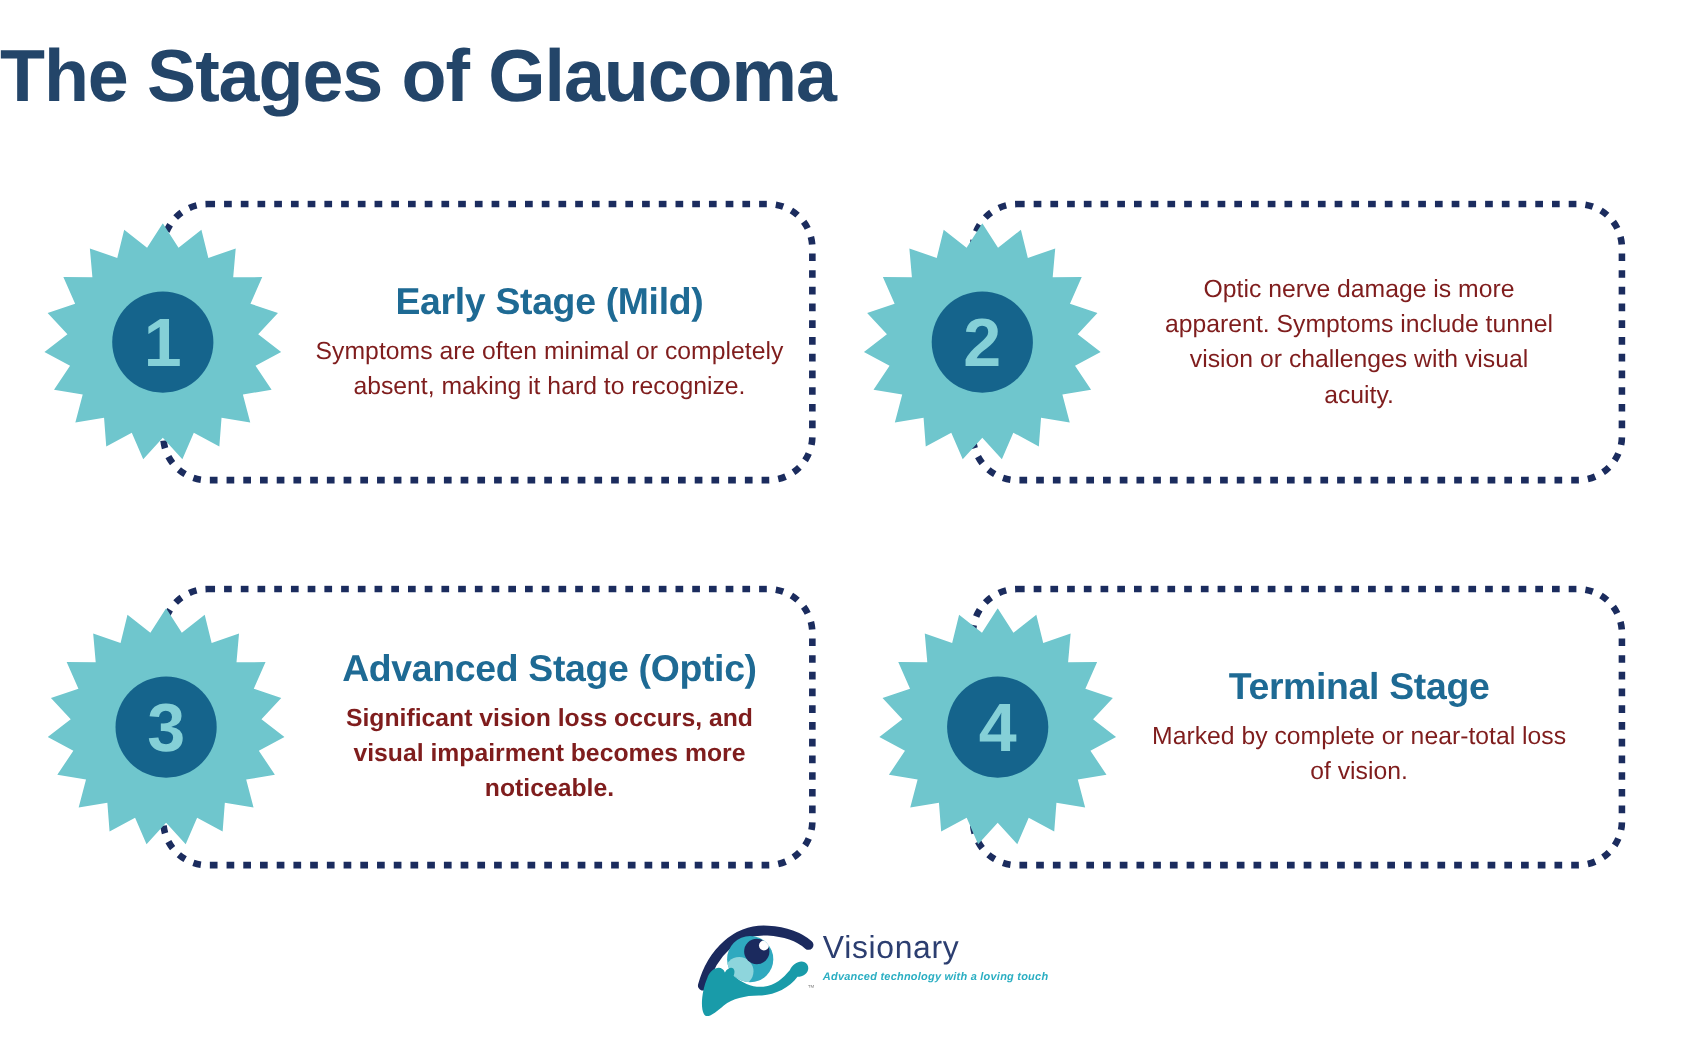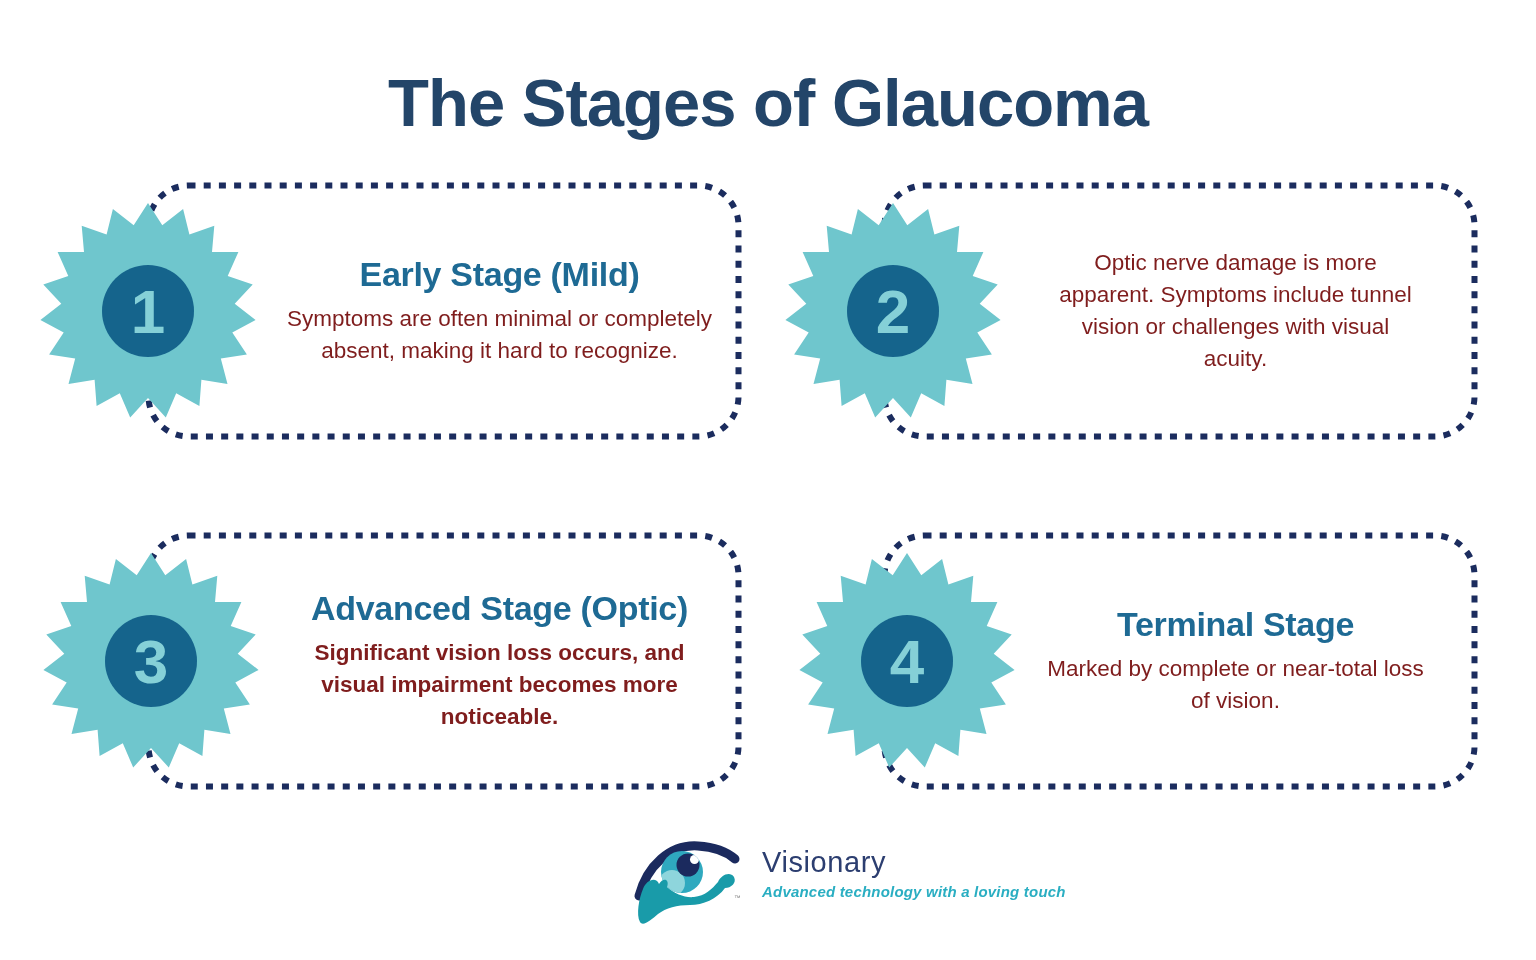--- a/index.html
+++ b/index.html
@@ -9,25 +9,24 @@
     width: 1536px;
     height: 960px;
     background: #ffffff;
     overflow: hidden;
     font-family: "Liberation Sans", sans-serif;
   }
 
   
   .page-title {
     position: absolute;
-    top: 64px;
+    top: 31px;
     left: 0;
     right: 0;
     margin: 0;
-    text-align: center;
     font-size: 67px;
     font-weight: 700;
     letter-spacing: -1px;
     color: #234569;
   }
 
   
   .card { position: absolute; width: 597px; height: 258px; }
   .c1 { left: 145px; top: 182px; }
   .c2 { left: 881px; top: 182px; }
@@ -84,31 +83,31 @@
     color: #7f1d1d;
   }
   .c1 .stage-desc { max-width: 430px; }
   .c2 .stage-desc { max-width: 366px; }
   .c3 .stage-desc { max-width: 420px; font-weight: bold; }
   .c4 .stage-desc { max-width: 384px; }
 
   
   .logo { position: absolute; left: 630px; top: 838px; display: flex; align-items: flex-start; }
   .logo-mark { width: 112px; height: 94px; flex: 0 0 auto; }
-  .logo-textblock { margin-left: 20px; padding-top: 7px; }
+  .logo-textblock { margin-left: 6px; padding-top: 7px; }
   .logo-name {
     font-size: 29px;
     font-weight: 500;
     color: #2c3e70;
     line-height: 1.18;
     letter-spacing: 0.6px;
   }
   .logo-tagline {
     margin-top: 4px;
-    font-size: 15px;
+    font-size: 10px;
     font-style: italic;
     font-weight: 700;
     color: #2aaec2;
     letter-spacing: 0.2px;
   }
 </style>
 </head>
 <body>
 
 <div class="canvas">

